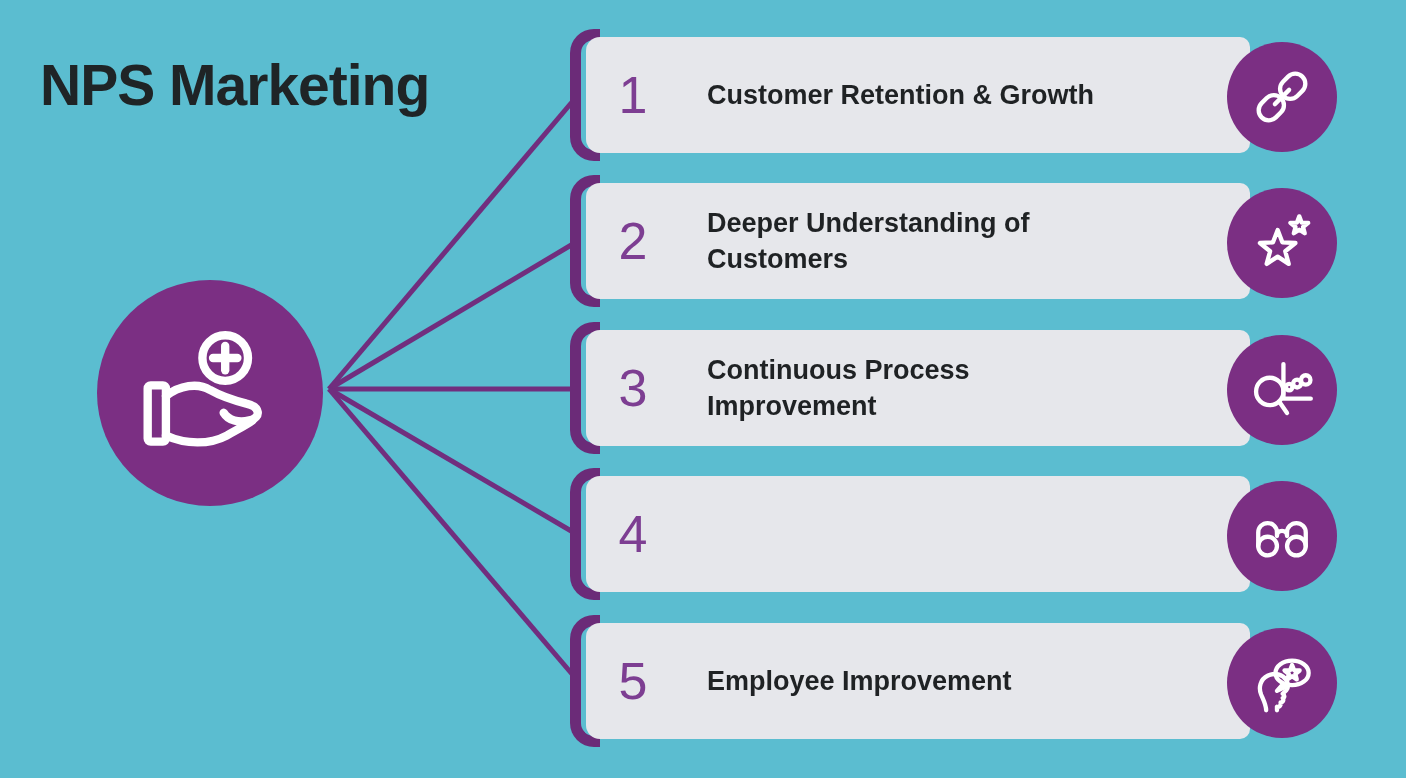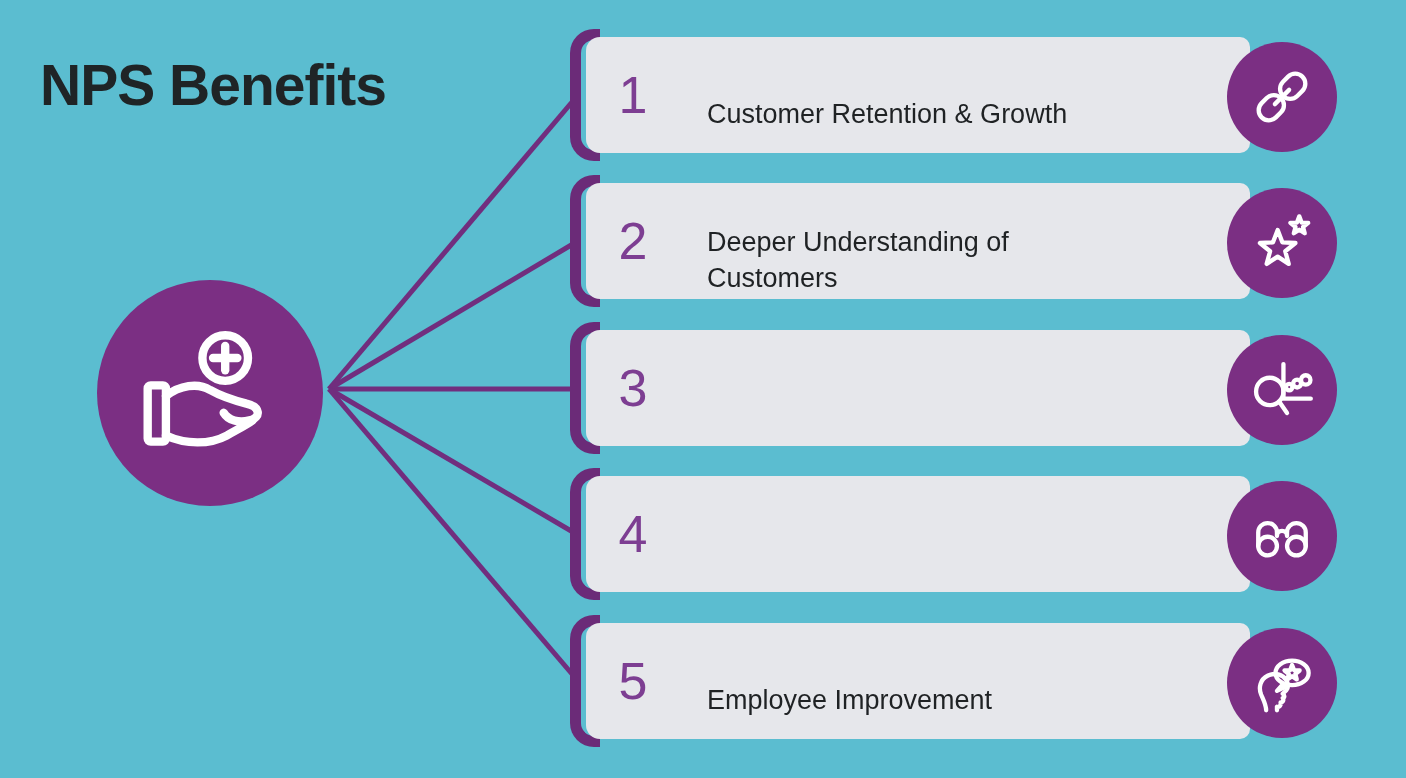--- a/index.html
+++ b/index.html
@@ -69,26 +69,25 @@
     font-size:52px;
     color:#7d3e92;
     z-index:4;
   }
   .row .label{
     position:absolute;
     left:137px;top:0;
     width:480px;height:116px;
     display:flex;align-items:center;
     font-size:27px;
-    font-weight:normal;
+    font-weight:bold;
     line-height:1.35;
     color:#1f2224;
     white-space:pre-line;
     z-index:4;
-    margin-top:19px;
   }
   .row .badge{
     position:absolute;
     left:657px;top:5px;
     width:110px;height:110px;
     border-radius:50%;
     background:#7b2f83;
     display:flex;align-items:center;justify-content:center;
     z-index:5;
   }
@@ -98,21 +97,21 @@
     stroke-linecap:round;
     stroke-linejoin:round;
   }
   .row1{top:37px;} .row2{top:183px;} .row3{top:330px;} .row4{top:476px;} .row5{top:623px;}
 </style>
 </head>
 <body>
 
 <div class="stage">
 
-  <div class="title">NPS Benefits</div>
+  <div class="title">NPS Marketing</div>
 
   <svg class="connectors" viewBox="0 0 1406 778">
     <line x1="329" y1="389" x2="578" y2="95"></line>
     <line x1="329" y1="389" x2="578" y2="241"></line>
     <line x1="329" y1="389" x2="578" y2="389"></line>
     <line x1="329" y1="389" x2="578" y2="535"></line>
     <line x1="329" y1="389" x2="578" y2="681"></line>
   </svg>
 
   <div class="hub">
@@ -153,20 +152,22 @@
         <polygon points="44,32 50.5,49.1 68.7,50 54.5,61.4 59.3,79 44,69 28.7,79 33.5,61.4 19.3,50 37.5,49.1"></polygon>
         <polygon points="74,13 77.2,21.6 86.4,22 79.2,27.7 81.6,36.5 74,31.5 66.4,36.5 68.8,27.7 61.6,22 70.8,21.6"></polygon>
       </svg>
     </div>
   </div>
 
   <div class="row row3">
     <div class="bracket"></div>
     <div class="card"></div>
     <div class="num">3</div>
+    <div class="label">Continuous Process
+Improvement</div>
     <div class="badge">
       <svg class="icon-svg" width="72" height="72" viewBox="0 0 100 100" stroke-width="6">
         <circle cx="33" cy="52" r="19"></circle>
         <line x1="46" y1="66" x2="57" y2="82"></line>
         <path d="M52 14 L52 62 L90 62"></path>
         <circle cx="60" cy="46" r="4.5"></circle>
         <circle cx="71" cy="41" r="5.5"></circle>
         <circle cx="83" cy="36" r="6.5"></circle>
       </svg>
     </div>

